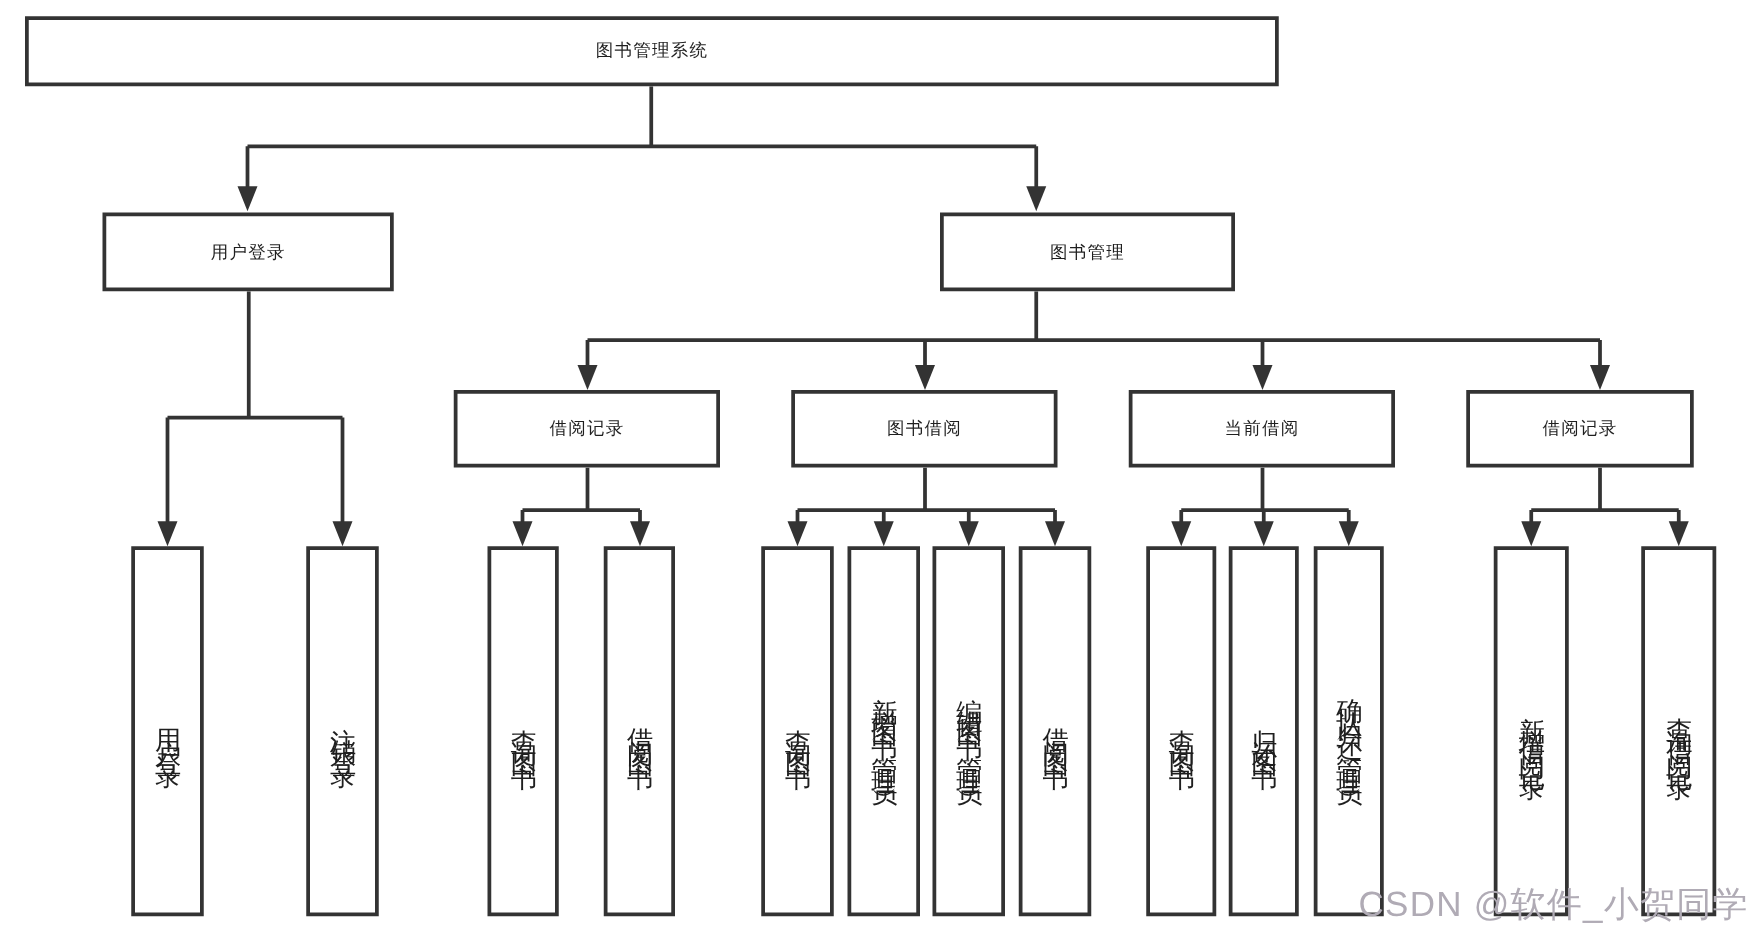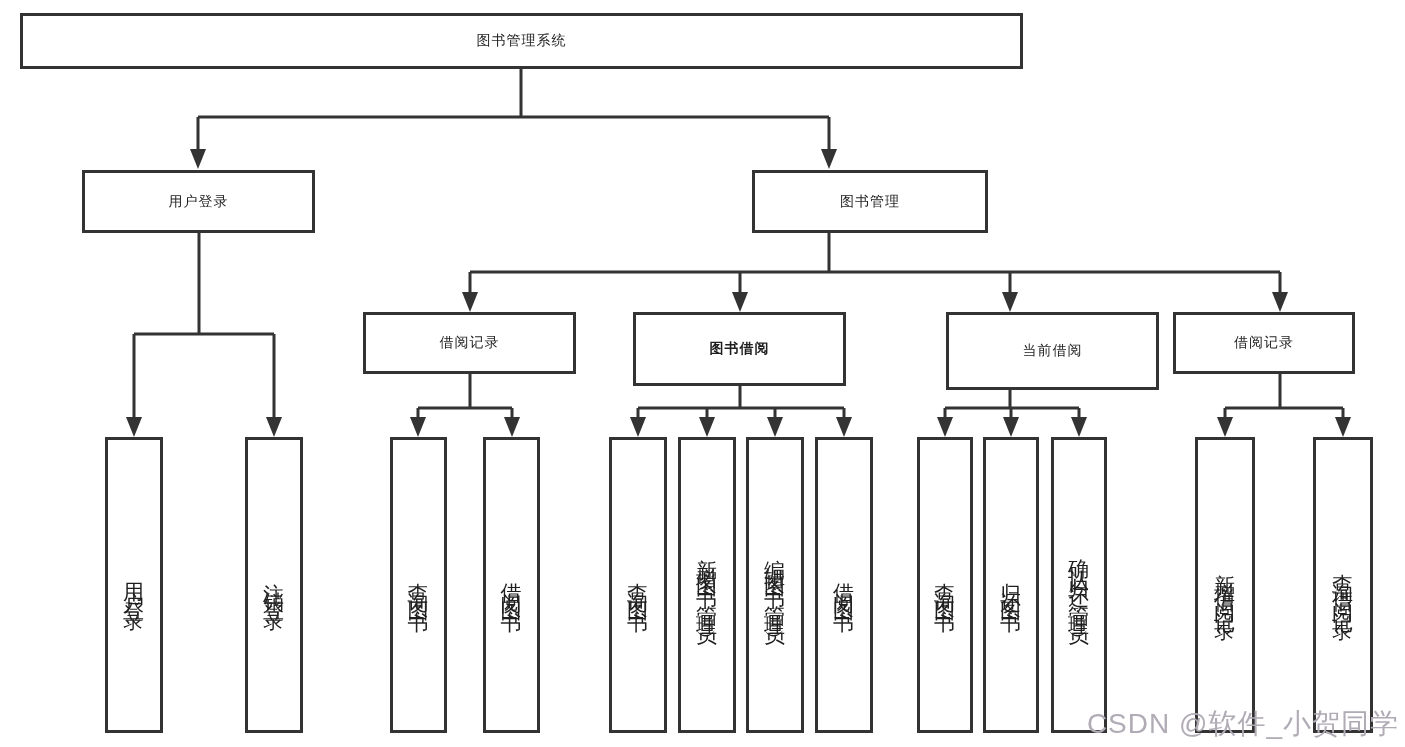--- a/index.html
+++ b/index.html
@@ -82,22 +82,22 @@
     <polygon points="1217,417 1233,417 1225,437"></polygon>
     <polygon points="1335,417 1351,417 1343,437"></polygon>
   </svg>
 
   <div class="node" style="left:20px;top:13px;width:1003px;height:56px;">图书管理系统</div>
 
   <div class="node" style="left:82px;top:170px;width:233px;height:63px;">用户登录</div>
   <div class="node" style="left:712px;top:170px;width:236px;height:63px;margin-left:40px;">图书管理</div>
 
   <div class="node" style="left:363px;top:312px;width:213px;height:62px;">借阅记录</div>
-  <div class="node" style="left:633px;top:312px;width:213px;height:74px;font-weight:bold;">图书借阅</div>
-  <div class="node" style="left:946px;top:312px;width:213px;height:78px;">当前借阅</div>
+  <div class="node" style="left:633px;top:312px;width:213px;height:62px;">图书借阅</div>
+  <div class="node" style="left:903px;top:312px;width:213px;height:62px;">当前借阅</div>
   <div class="node" style="left:1173px;top:312px;width:182px;height:62px;">借阅记录</div>
 
   <div class="node leaf" style="left:105px;top:437px;width:58px;height:296px;">
     <span>用户登录</span>
   </div>
   <div class="node leaf" style="left:245px;top:437px;width:58px;height:296px;">
     <span>注销登录</span>
   </div>
 
   <div class="node leaf" style="left:390px;top:437px;width:57px;height:296px;">

